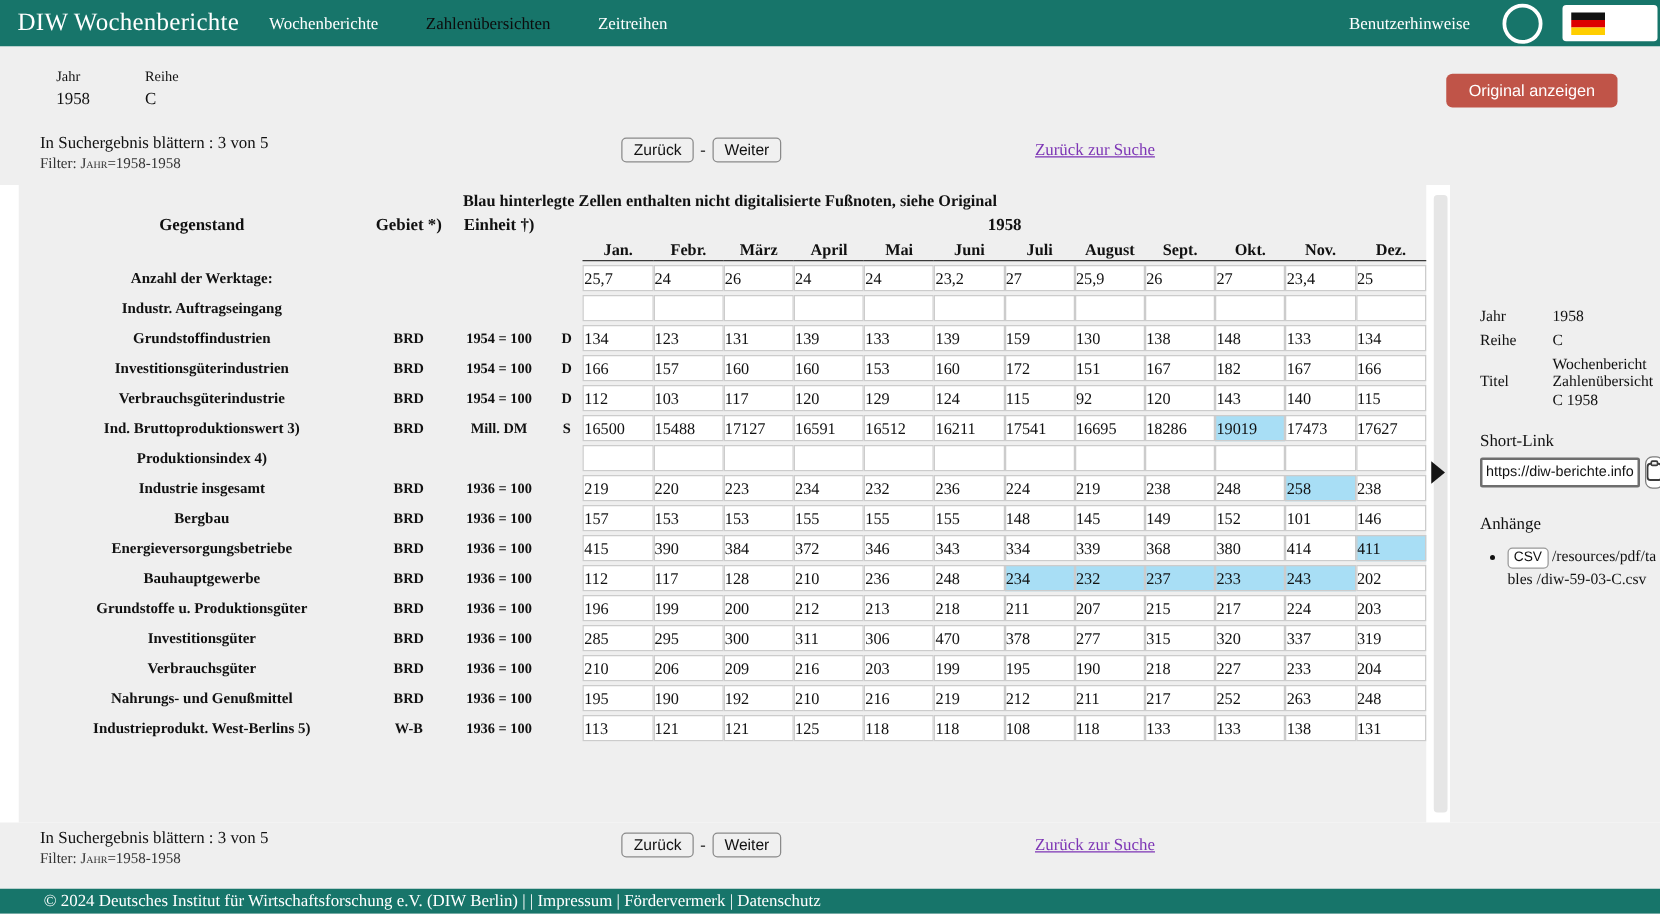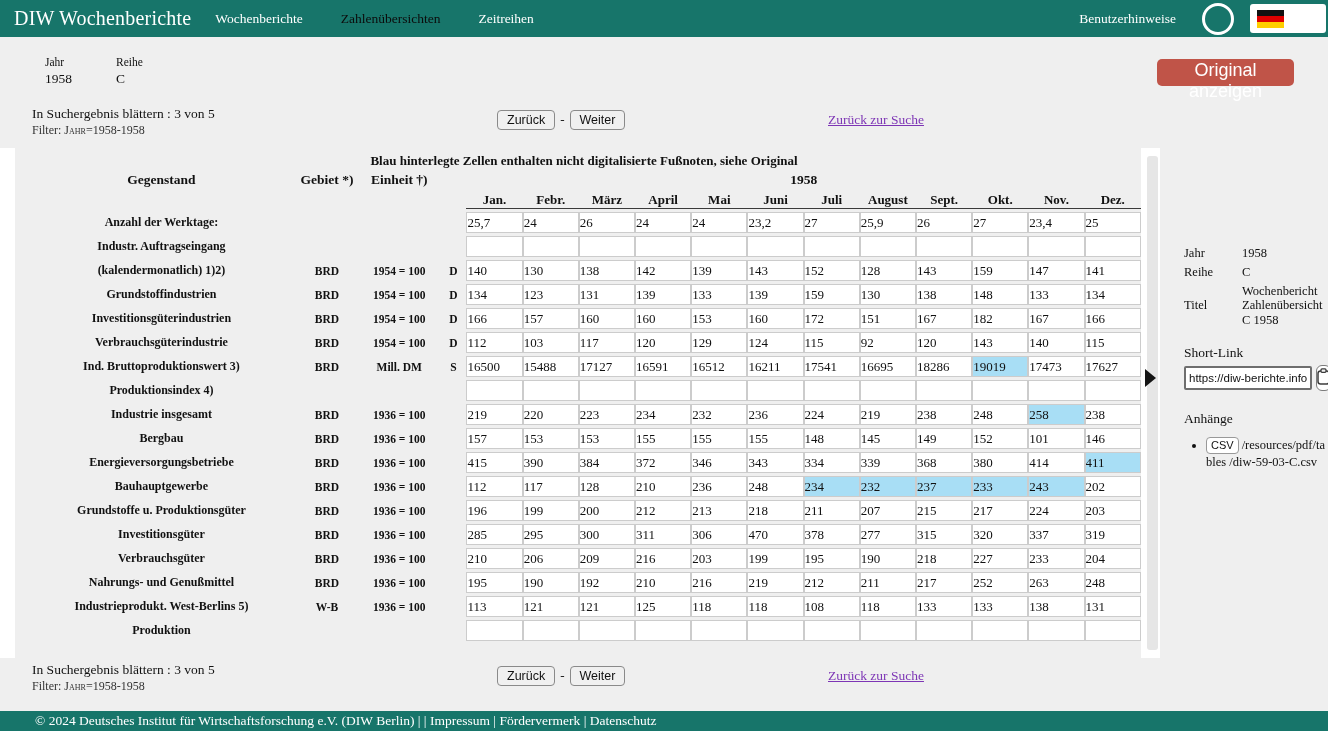--- a/index.html
+++ b/index.html
@@ -24,21 +24,21 @@
   .flag .f2{background:#d00;}
   .flag .f3{background:#ffce00;}
 
   
   .meta-block{position:absolute;top:56px;left:45px;display:flex;gap:44px;}
   .meta-col .ml{font-size:11.5px;}
   .meta-col .mv{font-size:13.5px;margin-top:3px;}
 
   .btn-original{position:absolute;top:59px;right:34px;width:137px;height:27px;background:#c05448;
                 color:#fff;border:none;border-radius:5px;font-family:"Liberation Sans",sans-serif;
-                font-size:18px;cursor:pointer;text-align:center;}
+                font-size:13px;cursor:pointer;text-align:center;}
 
   
   .pagerow{position:absolute;left:0;width:1328px;height:38px;}
   .pr-top{top:104px;}
   .pr-bottom{top:660px;}
   .browse{position:absolute;left:32px;top:2px;}
   .browse-line{font-size:13.5px;}
   .filter-line{font-size:12px;color:#333;margin-top:1px;}
   .filter-line .sc{font-variant:small-caps;}
   .pager{position:absolute;left:497px;top:6px;display:flex;align-items:center;}
@@ -225,38 +225,20 @@
             <td class="val"></td>
             <td class="val"></td>
             <td class="val"></td>
             <td class="val"></td>
             <td class="val"></td>
             <td class="val"></td>
             <td class="val"></td>
             <td class="val"></td>
           </tr>
           <tr>
-            <td class="lbl">(kalendermonatlich) 1)2)</td>
-            <td class="geb">BRD</td>
-            <td class="ein">1954 = 100</td>
-            <td class="ds">D</td>
-            <td class="val">140</td>
-            <td class="val">130</td>
-            <td class="val">138</td>
-            <td class="val">142</td>
-            <td class="val">139</td>
-            <td class="val">143</td>
-            <td class="val">152</td>
-            <td class="val">128</td>
-            <td class="val">143</td>
-            <td class="val">159</td>
-            <td class="val">147</td>
-            <td class="val">141</td>
-          </tr>
-          <tr>
             <td class="lbl">Grundstoffindustrien</td>
             <td class="geb">BRD</td>
             <td class="ein">1954 = 100</td>
             <td class="ds">D</td>
             <td class="val">134</td>
             <td class="val">123</td>
             <td class="val">131</td>
             <td class="val">139</td>
             <td class="val">133</td>
             <td class="val">139</td>
@@ -493,38 +475,20 @@
             <td class="val">121</td>
             <td class="val">125</td>
             <td class="val">118</td>
             <td class="val">118</td>
             <td class="val">108</td>
             <td class="val">118</td>
             <td class="val">133</td>
             <td class="val">133</td>
             <td class="val">138</td>
             <td class="val">131</td>
-          </tr>
-          <tr>
-            <td class="lbl">Produktion</td>
-            <td class="geb"></td>
-            <td class="ein"></td>
-            <td class="ds"></td>
-            <td class="val"></td>
-            <td class="val"></td>
-            <td class="val"></td>
-            <td class="val"></td>
-            <td class="val"></td>
-            <td class="val"></td>
-            <td class="val"></td>
-            <td class="val"></td>
-            <td class="val"></td>
-            <td class="val"></td>
-            <td class="val"></td>
-            <td class="val"></td>
           </tr>
         </tbody>
     </table>
   </div>
 
   <div class="vscroll"></div>
   <div class="expander"></div>
 
   <aside class="sidebar">
     <div class="meta" id="metaList">

